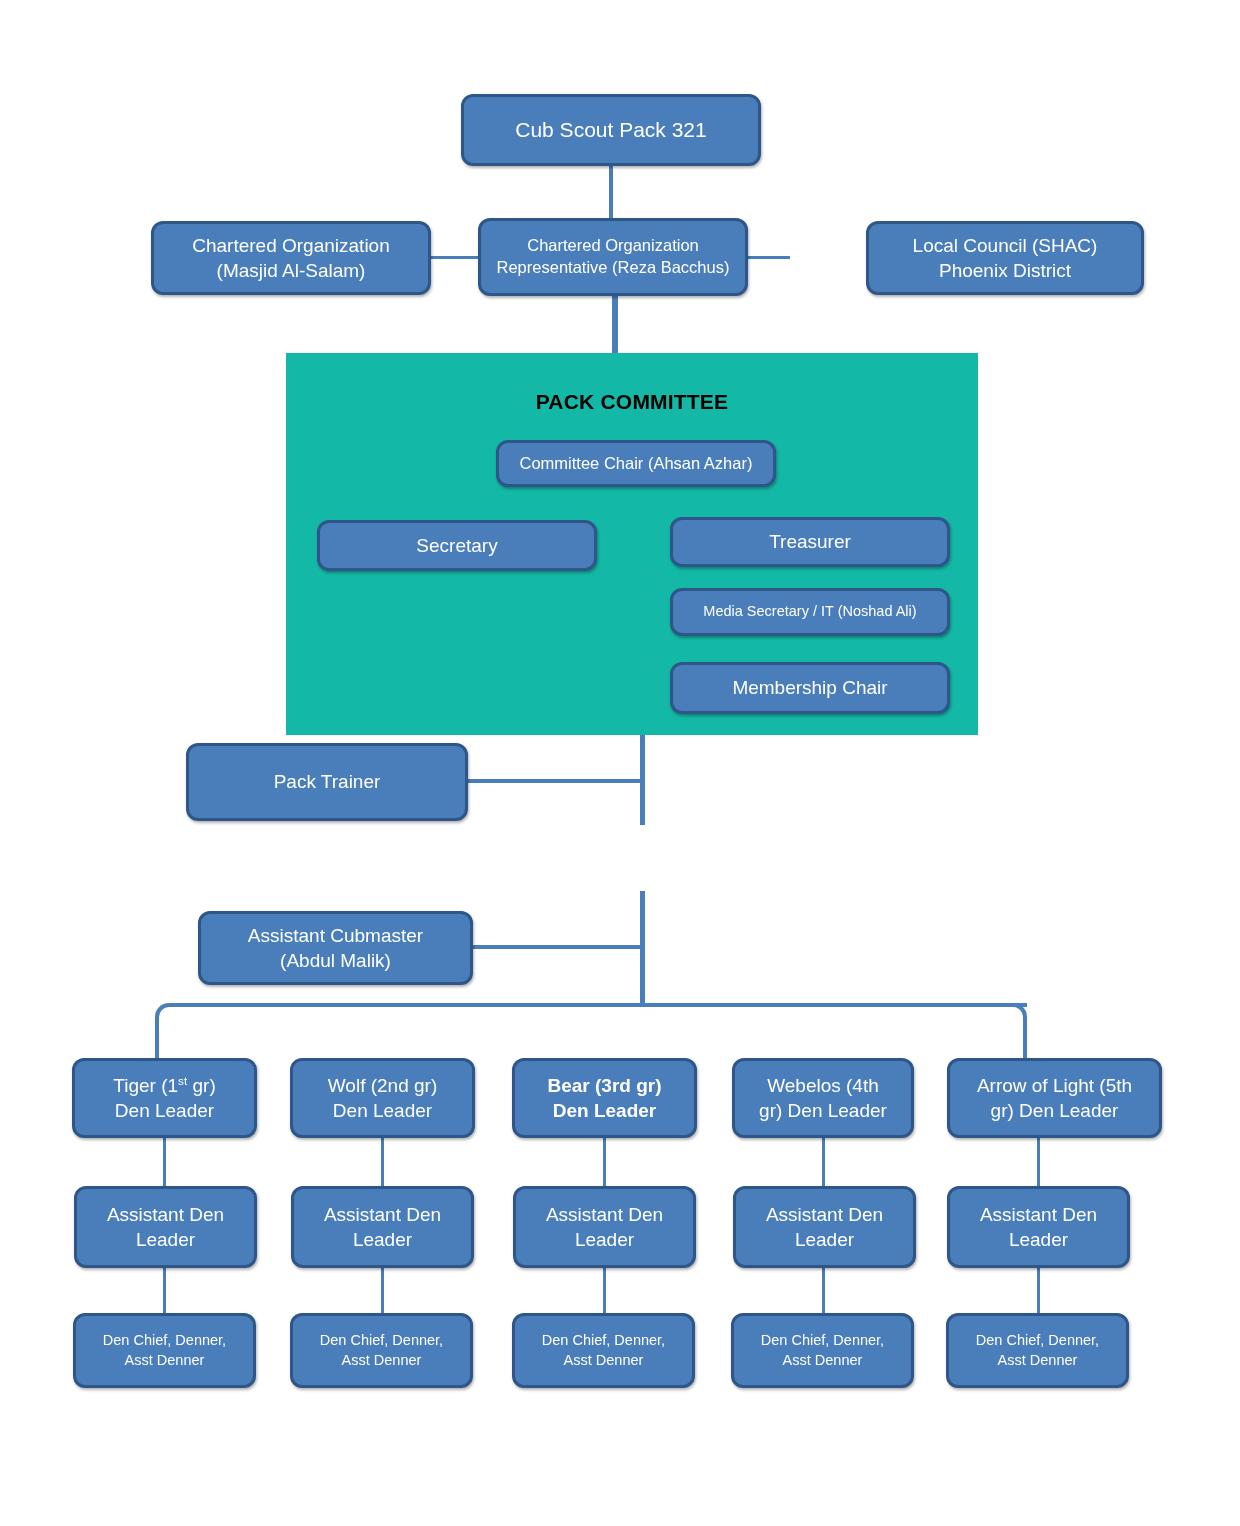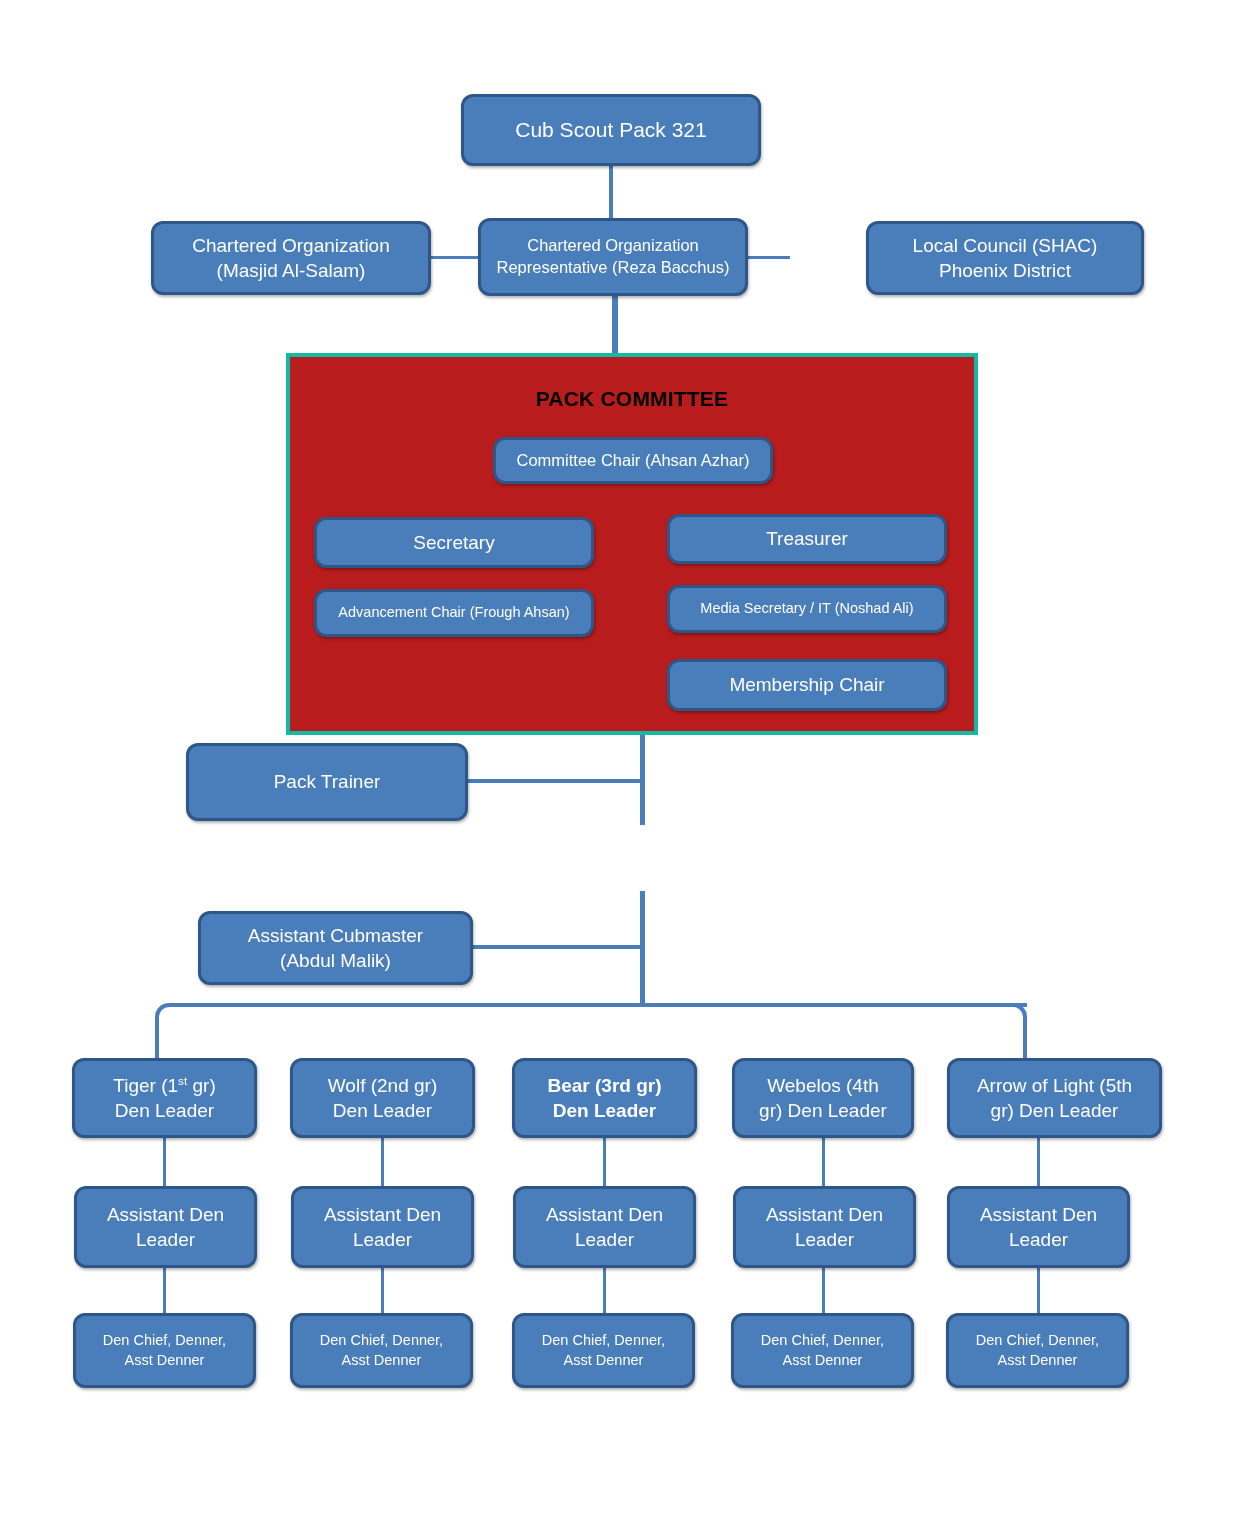--- a/index.html
+++ b/index.html
@@ -71,22 +71,22 @@
   .t-md  { font-size: 19px; }
   .t-sm  { font-size: 16.5px; }
   .t-xs  { font-size: 14.5px; }
 
   sup { font-size: 0.62em; vertical-align: super; line-height: 0; }
 
   
   #pack-committee-panel {
     position: absolute;
     box-sizing: border-box;
-    background: #b91c1c;
-    border: 4px solid #14b8a6;
+    background: #14b8a6;
+    border: 7px solid #14b8a6;
     z-index: 2;
   }
   #pack-committee-title {
     position: absolute;
     width: 100%;
     text-align: center;
     font-size: 21px;
     font-weight: bold;
     color: #000000;
     letter-spacing: 0.2px;
@@ -134,23 +134,20 @@
 
     <div id="pack-committee-title" style="top:30px;">PACK COMMITTEE</div>
 
     <div class="node t-sm" style="left:203px; top:80px; width:280px; height:47px;">
       <span class="node-label">Committee Chair (Ahsan Azhar)</span>
     </div>
 
     <div class="node t-md" style="left:24px; top:160px; width:280px; height:51px;">
       <span class="node-label">Secretary</span>
     </div>
-    <div class="node t-xs" style="left:24px; top:232px; width:280px; height:48px;">
-      <span class="node-label">Advancement Chair (Frough Ahsan)</span>
-    </div>
 
     <div class="node t-md" style="left:377px; top:157px; width:280px; height:50px;">
       <span class="node-label">Treasurer</span>
     </div>
     <div class="node t-md" style="left:377px; top:302px; width:280px; height:52px;">
       <span class="node-label">Membership Chair</span>
     </div>
     <div class="node t-xs" style="left:377px; top:228px; width:280px; height:48px;">
       <span class="node-label">Media Secretary / IT (Noshad Ali)</span>
     </div>

